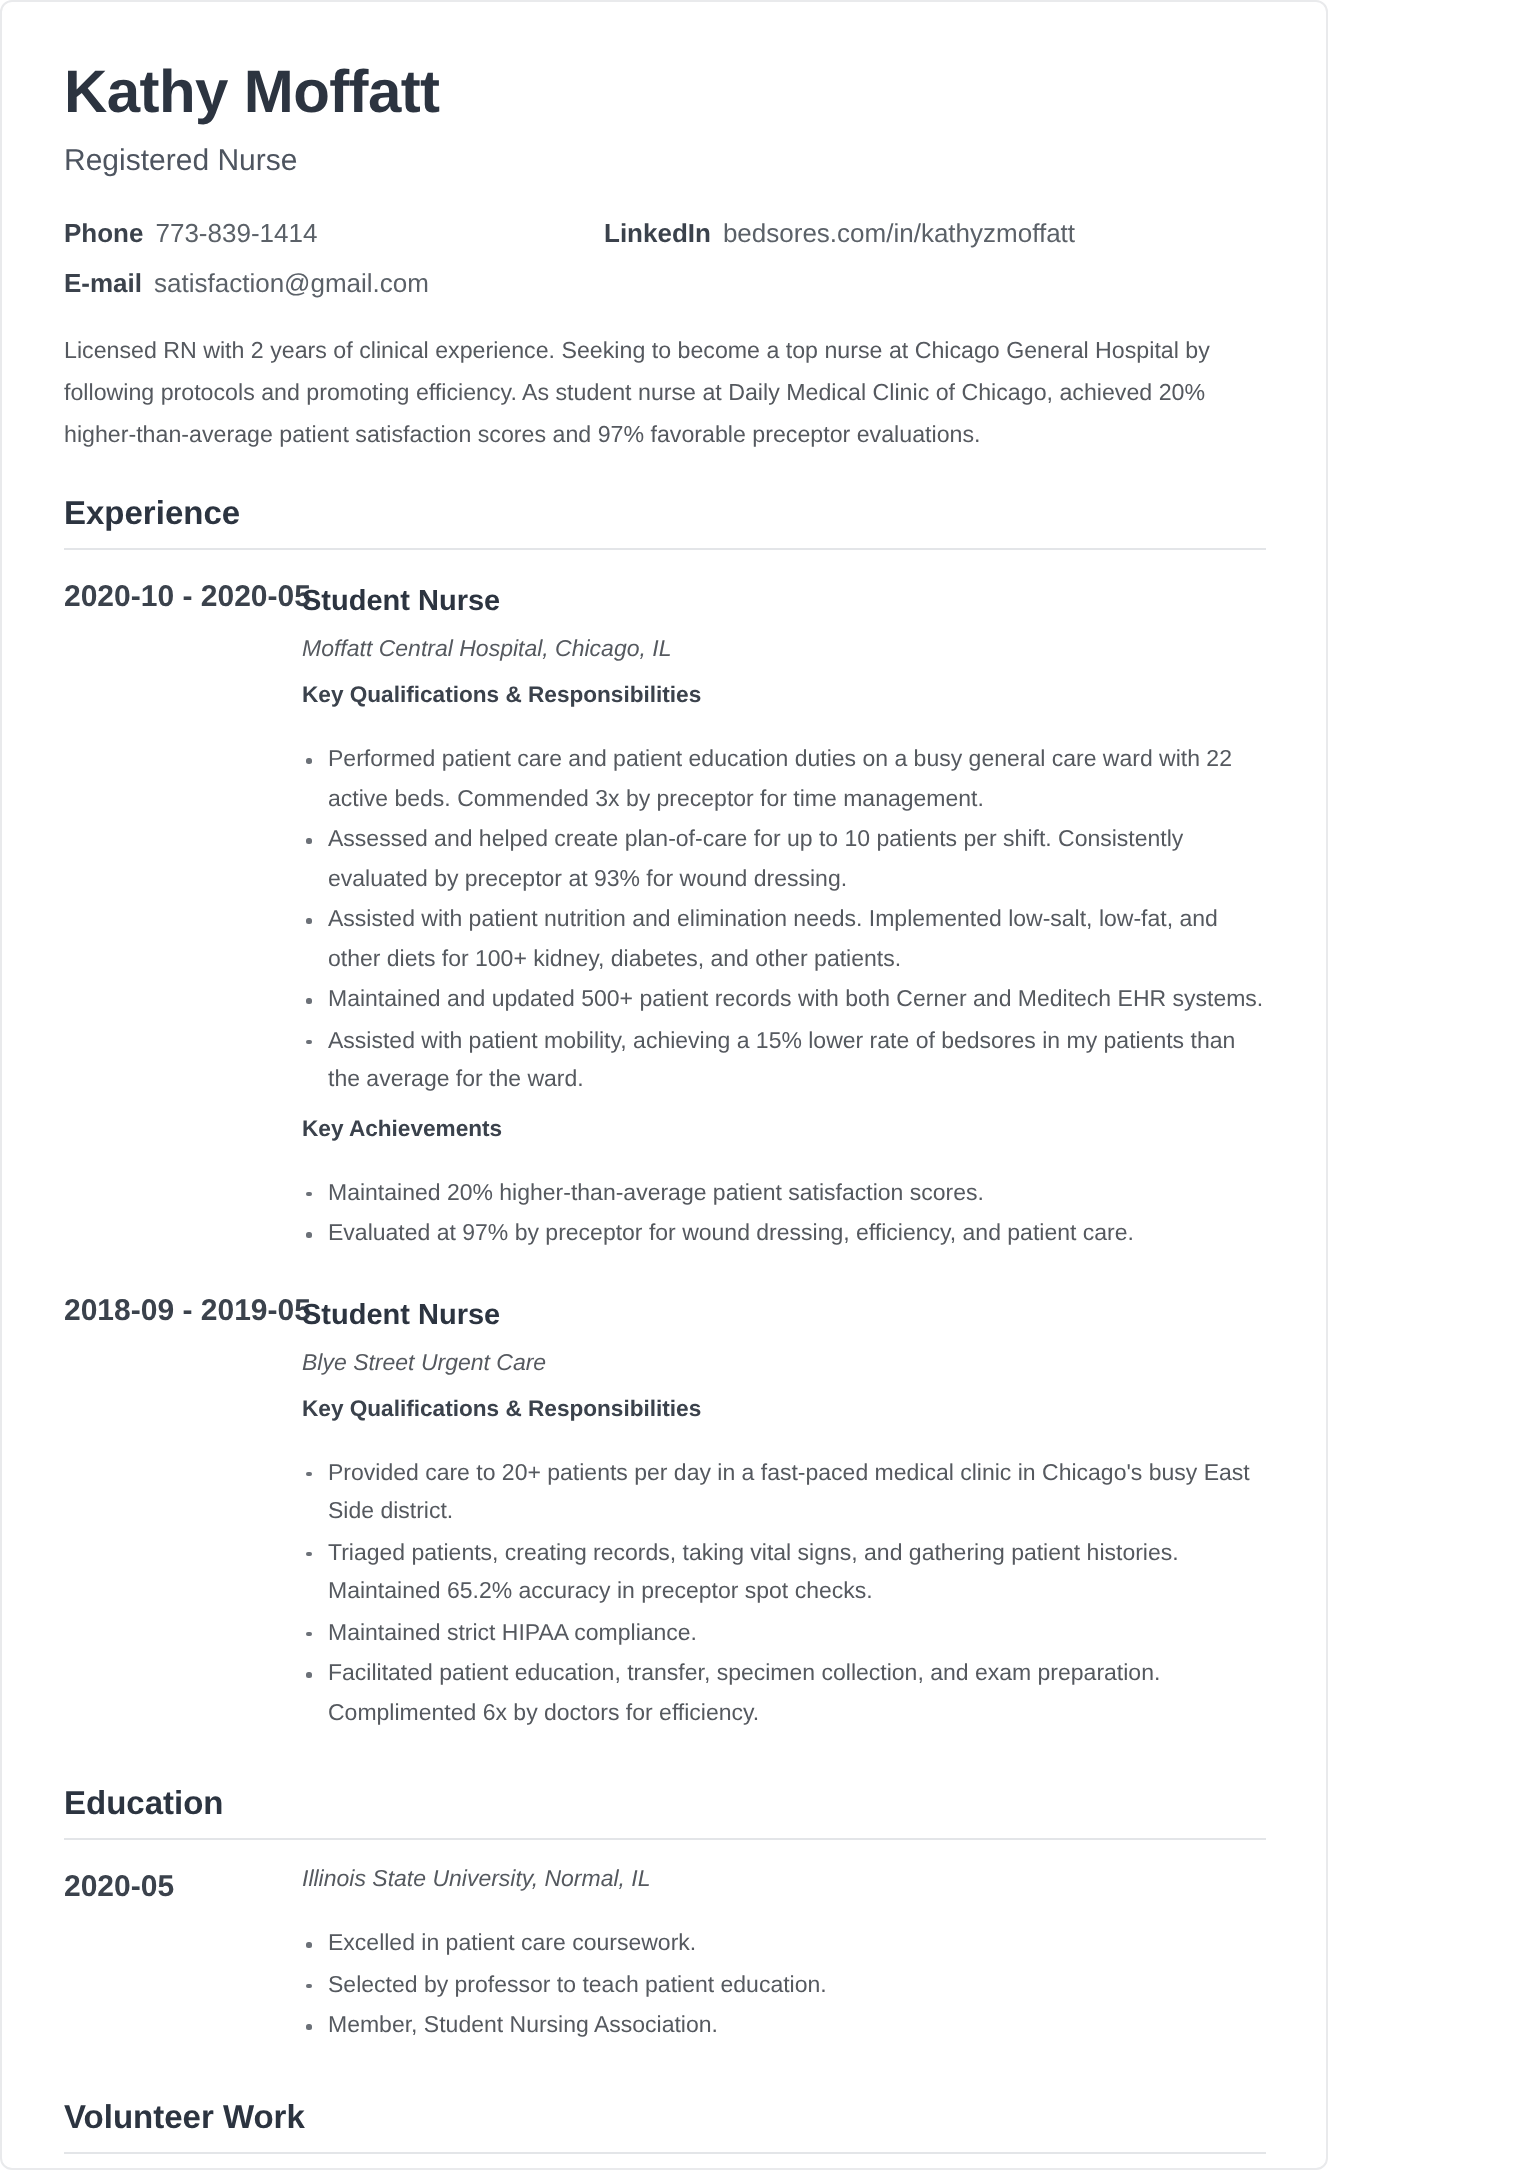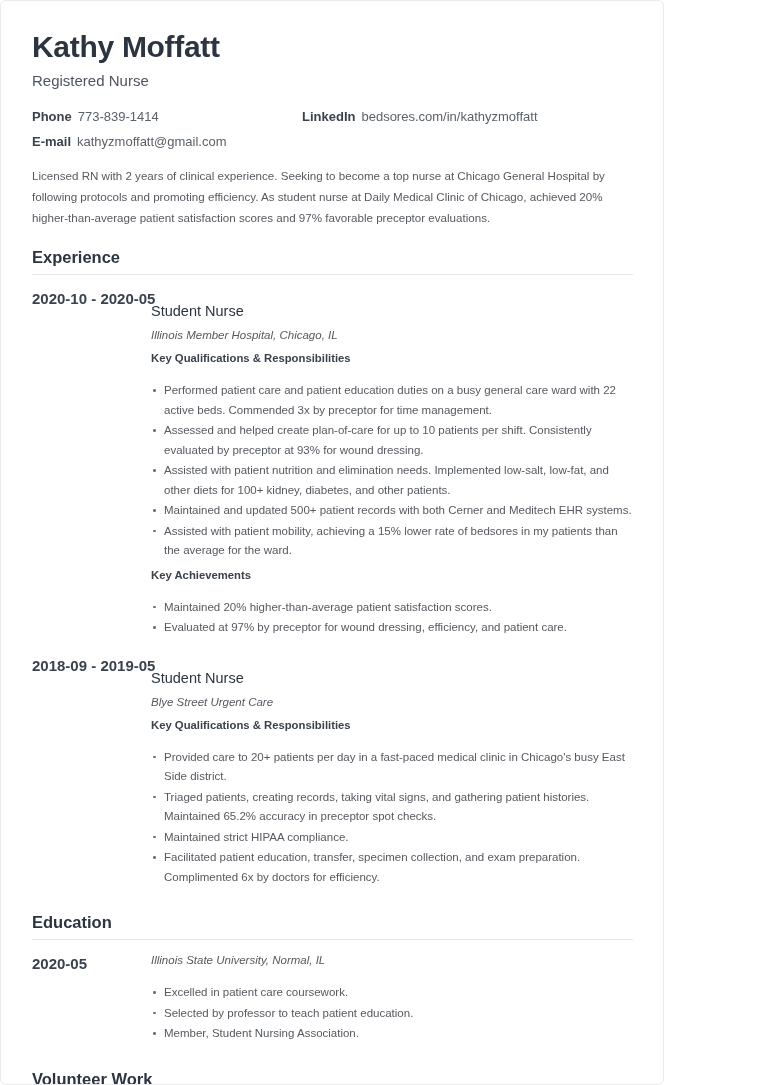--- a/index.html
+++ b/index.html
@@ -108,23 +108,23 @@
     padding-top: 3px;
     white-space: nowrap;
   }
   .entry-body {
     flex: 1 1 auto;
     min-width: 0;
   }
   .entry-role {
     font-size: 14.5px;
     line-height: 20px;
-    font-weight: normal;
-    color: #2c3440;
-    margin: 14px 0 6px 0;
+    font-weight: bold;
+    color: #2c3440;
+    margin: 4px 0 6px 0;
   }
   .entry-org {
     font-size: 11.5px;
     line-height: 16px;
     font-style: italic;
     color: #55595f;
     margin: 0 0 7px 0;
   }
   .sub-label {
     font-size: 11.3px;
@@ -191,37 +191,37 @@
             <span class="c-value">773-839-1414</span>
           </div>
           <div class="contact-cell">
             <span class="c-label">LinkedIn</span>
             <span class="c-value">bedsores.com/in/kathyzmoffatt</span>
           </div>
         </div>
         <div class="contact-row">
           <div class="contact-cell col1">
             <span class="c-label">E-mail</span>
-            <span class="c-value">kathyzmoffatt@gmail.com</span>
+            <span class="c-value">satisfaction@gmail.com</span>
           </div>
         </div>
       </div>
 
       <p class="summary">Licensed RN with 2 years of clinical experience. Seeking to become a top nurse at Chicago General Hospital by following protocols and promoting efficiency. As student nurse at Daily Medical Clinic of Chicago, achieved 20% higher-than-average patient satisfaction scores and 97% favorable preceptor evaluations.</p>
     </div>
 
     <div class="section">
       <h2 class="section-title">Experience</h2>
       <div class="section-rule"></div>
 
       <div class="entry">
         <div class="entry-dates">2020-10 - 2020-05</div>
         <div class="entry-body">
           <div class="entry-role">Student Nurse</div>
-          <div class="entry-org">Illinois Member Hospital, Chicago, IL</div>
+          <div class="entry-org">Moffatt Central Hospital, Chicago, IL</div>
           <div class="sub-label">Key Qualifications &amp; Responsibilities</div>
           <ul class="bullets">
             <li>Performed patient care and patient education duties on a busy general care ward with 22 active beds. Commended 3x by preceptor for time management.</li>
             <li>Assessed and helped create plan-of-care for up to 10 patients per shift. Consistently evaluated by preceptor at 93% for wound dressing.</li>
             <li>Assisted with patient nutrition and elimination needs. Implemented low-salt, low-fat, and other diets for 100+ kidney, diabetes, and other patients.</li>
             <li>Maintained and updated 500+ patient records with both Cerner and Meditech EHR systems.</li>
             <li>Assisted with patient mobility, achieving a 15% lower rate of bedsores in my patients than the average for the ward.</li>
           </ul>
           <div class="sub-label">Key Achievements</div>
           <ul class="bullets">

